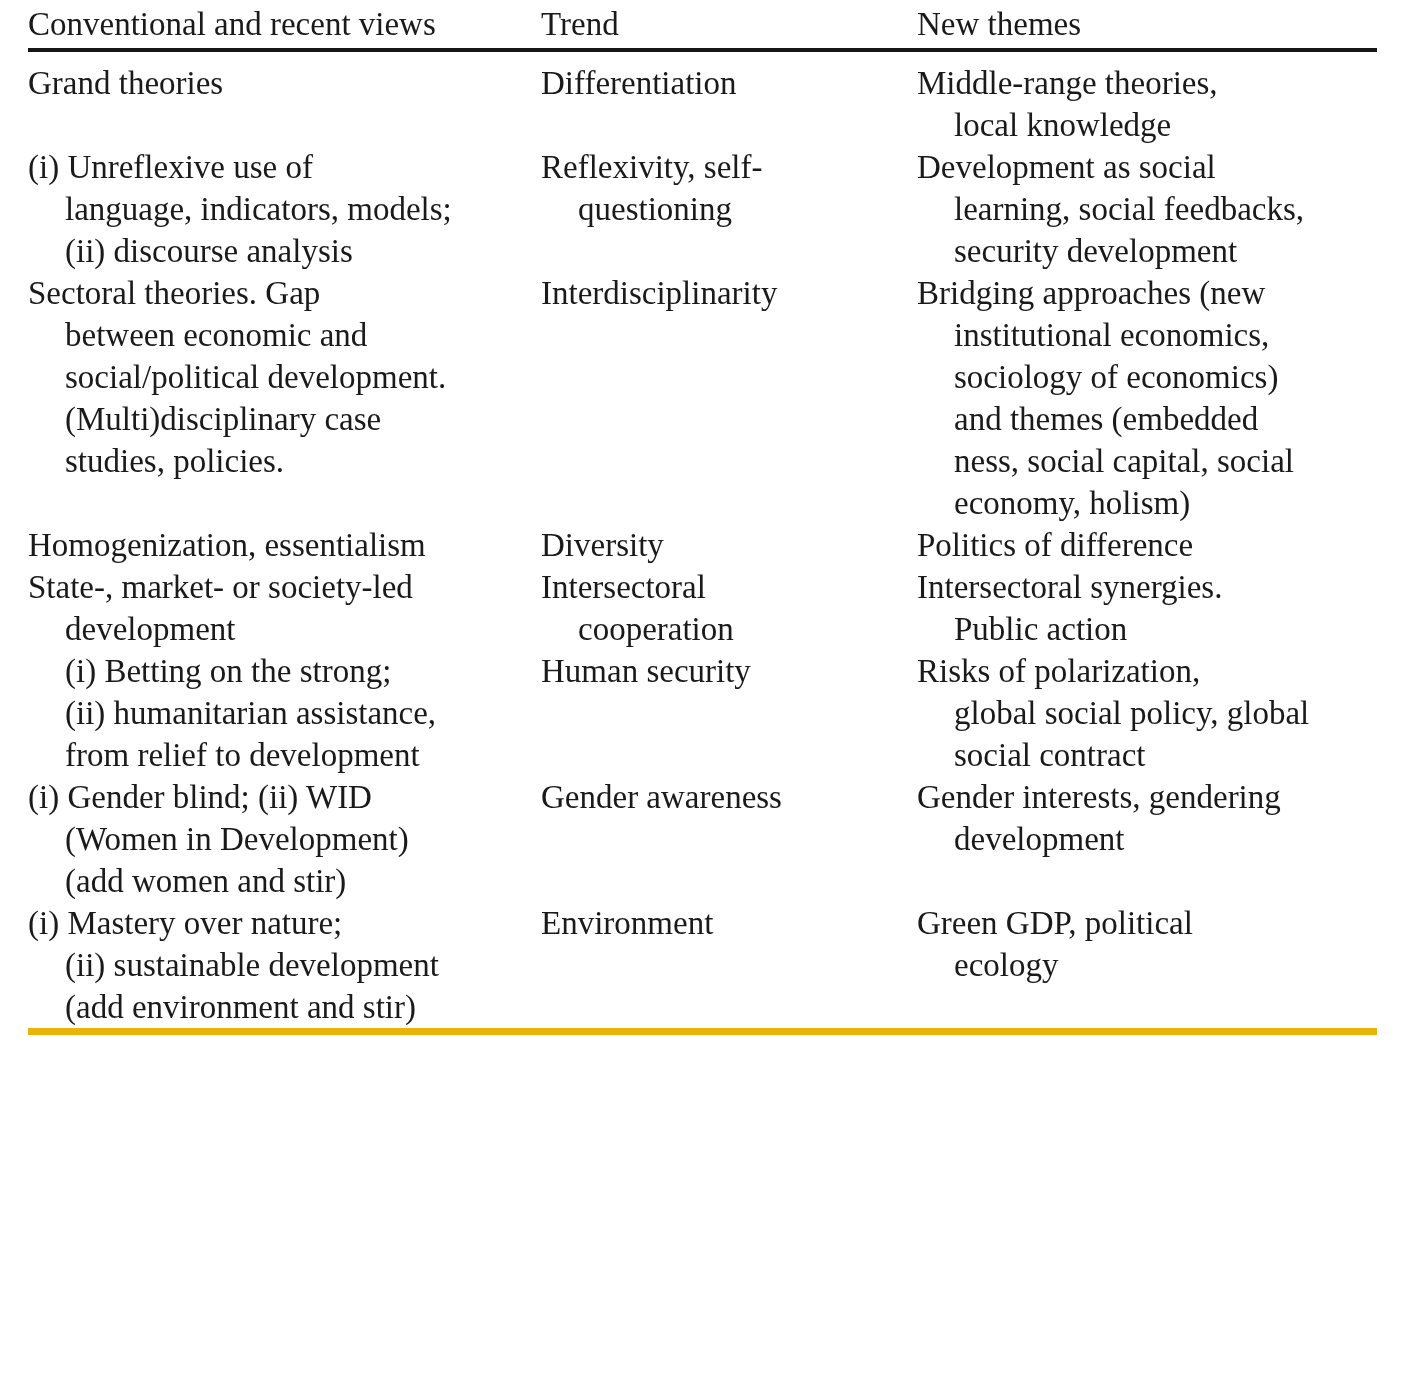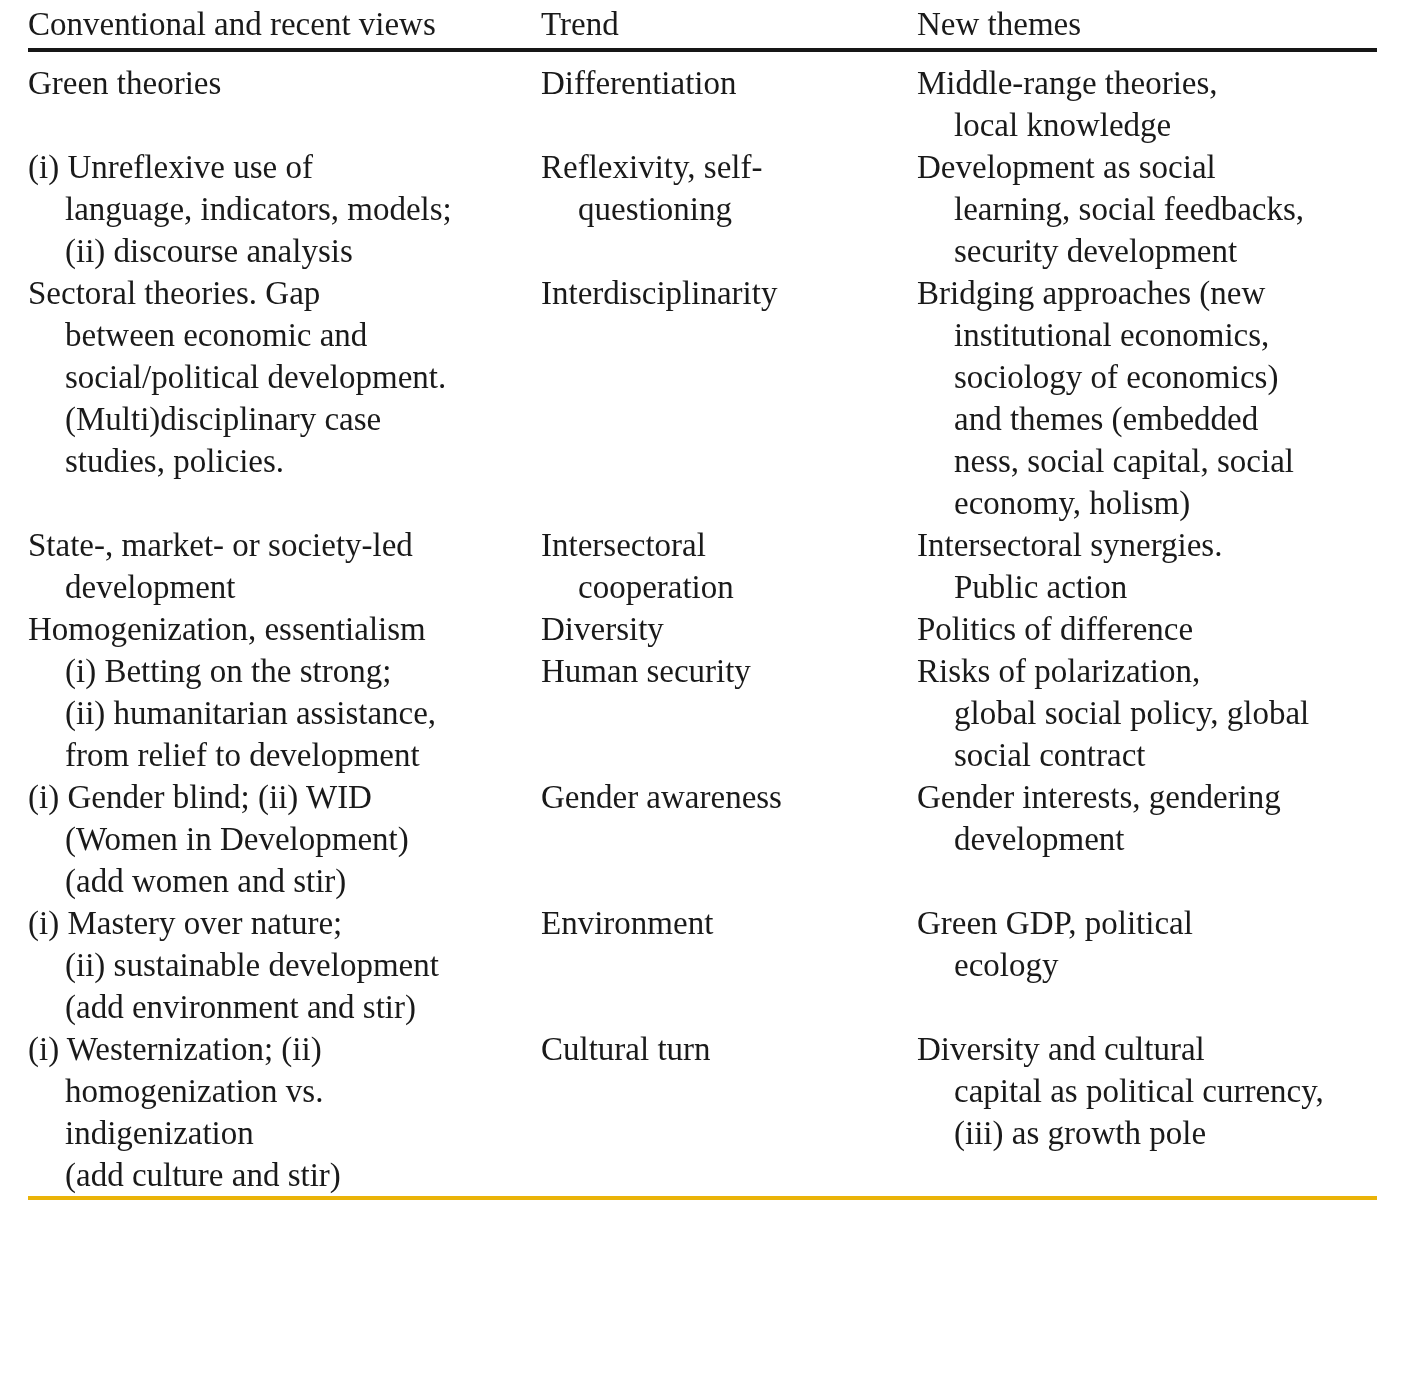--- a/index.html
+++ b/index.html
@@ -14,21 +14,21 @@
     color: #1a1a1a;
     overflow: hidden;
   }
   .page {
     padding: 4px 24px 0 28px;
   }
   table.comparison {
     border-collapse: collapse;
     table-layout: fixed;
     width: 1349px;
-    border-bottom: 4px solid #eab308;
+    border-bottom: 7px solid #eab308;
   }
   col.c-views  { width: 513px; }
   col.c-trend  { width: 376px; }
   col.c-themes { width: 460px; }
   thead th {
     text-align: left;
     font-weight: normal;
     font-size: 33px;
     line-height: 40px;
     padding: 0 0 4px 0;
@@ -62,21 +62,21 @@
     </colgroup>
     <thead>
       <tr>
         <th>Conventional and recent views</th>
         <th>Trend</th>
         <th>New themes</th>
       </tr>
     </thead>
     <tbody id="table-body">
         <tr>
-          <td>Green theories</td>
+          <td>Grand theories</td>
           <td>Differentiation</td>
           <td>Middle-range theories,
 local knowledge</td>
         </tr>
         <tr>
           <td>(i) Unreflexive use of
 language, indicators, models;
 (ii) discourse analysis</td>
           <td>Reflexivity, self-
 questioning</td>
@@ -92,31 +92,31 @@
 studies, policies.</td>
           <td>Interdisciplinarity</td>
           <td>Bridging approaches (new
 institutional economics,
 sociology of economics)
 and themes (embedded
 ness, social capital, social
 economy, holism)</td>
         </tr>
         <tr>
+          <td>Homogenization, essentialism</td>
+          <td>Diversity</td>
+          <td>Politics of difference</td>
+        </tr>
+        <tr>
           <td>State-, market- or society-led
 development</td>
           <td>Intersectoral
 cooperation</td>
           <td>Intersectoral synergies.
 Public action</td>
-        </tr>
-        <tr>
-          <td>Homogenization, essentialism</td>
-          <td>Diversity</td>
-          <td>Politics of difference</td>
         </tr>
         <tr>
           <td class="indent-all">(i) Betting on the strong;
 (ii) humanitarian assistance,
 from relief to development</td>
           <td>Human security</td>
           <td>Risks of polarization,
 global social policy, global
 social contract</td>
         </tr>
@@ -129,25 +129,15 @@
 development</td>
         </tr>
         <tr>
           <td>(i) Mastery over nature;
 (ii) sustainable development
 (add environment and stir)</td>
           <td>Environment</td>
           <td>Green GDP, political
 ecology</td>
         </tr>
-        <tr>
-          <td>(i) Westernization; (ii)
-homogenization vs.
-indigenization
-(add culture and stir)</td>
-          <td>Cultural turn</td>
-          <td>Diversity and cultural
-capital as political currency,
-(iii) as growth pole</td>
-        </tr>
       </tbody>
   </table>
 </div>
 
 </body></html>

